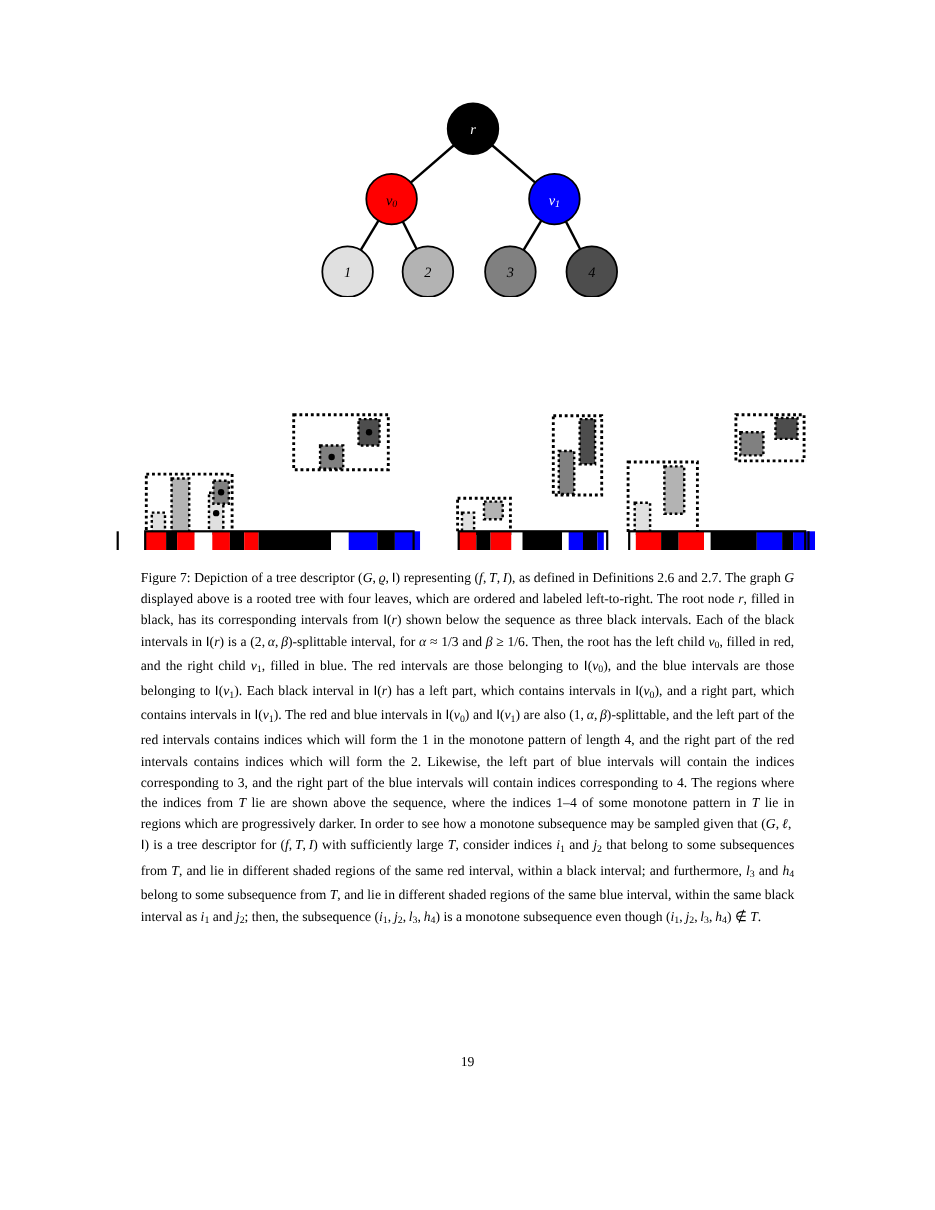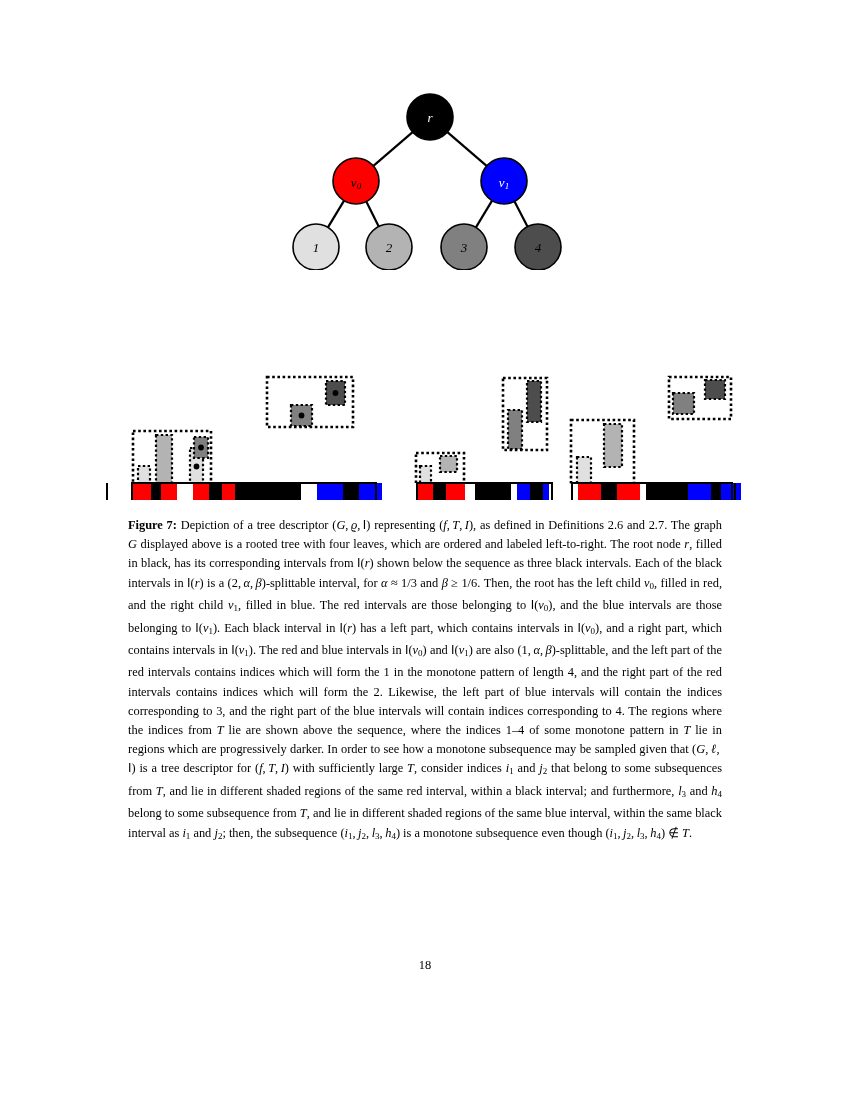--- a/index.html
+++ b/index.html
@@ -62,21 +62,21 @@
     left: 128px;
     top: 516px;
     width: 594px;
     font-family: "Liberation Serif", serif;
     font-size: 12.4px;
     line-height: 19.2px;
     text-align: justify;
     text-justify: inter-word;
     color: #000000;
   }
-  #caption b { font-weight: bold; }
+  #caption b { font-weight: normal; }
   .it { font-style: italic; }
   .sf { font-family: "Liberation Sans", sans-serif; }
   .sub { font-size: 9px; vertical-align: -0.25em; }
 
   
   #page-number {
     position: absolute;
     left: 0;
     top: 958px;
     width: 850px;
@@ -312,15 +312,15 @@
       and <span class="it">j</span><span class="sub">2</span> that belong to some subsequences from <span class="it">T</span>, and lie in different shaded regions of
       the same red interval, within a black interval; and furthermore, <span class="it">l</span><span class="sub">3</span> and
       <span class="it">h</span><span class="sub">4</span> belong to some
       subsequence from <span class="it">T</span>, and lie in different shaded regions of the same blue interval, within
       the same black interval as <span class="it">i</span><span class="sub">1</span> and <span class="it">j</span><span class="sub">2</span>; then, the subsequence
       (<span class="it">i</span><span class="sub">1</span>, <span class="it">j</span><span class="sub">2</span>, <span class="it">l</span><span class="sub">3</span>, <span class="it">h</span><span class="sub">4</span>) is a monotone
       subsequence even though (<span class="it">i</span><span class="sub">1</span>, <span class="it">j</span><span class="sub">2</span>, <span class="it">l</span><span class="sub">3</span>, <span class="it">h</span><span class="sub">4</span>) ∉ <span class="it">T</span>.
     </span>
   </div>
 
-  <div id="page-number">18</div>
+  <div id="page-number">19</div>
 
 </div>
 
 </body></html>

